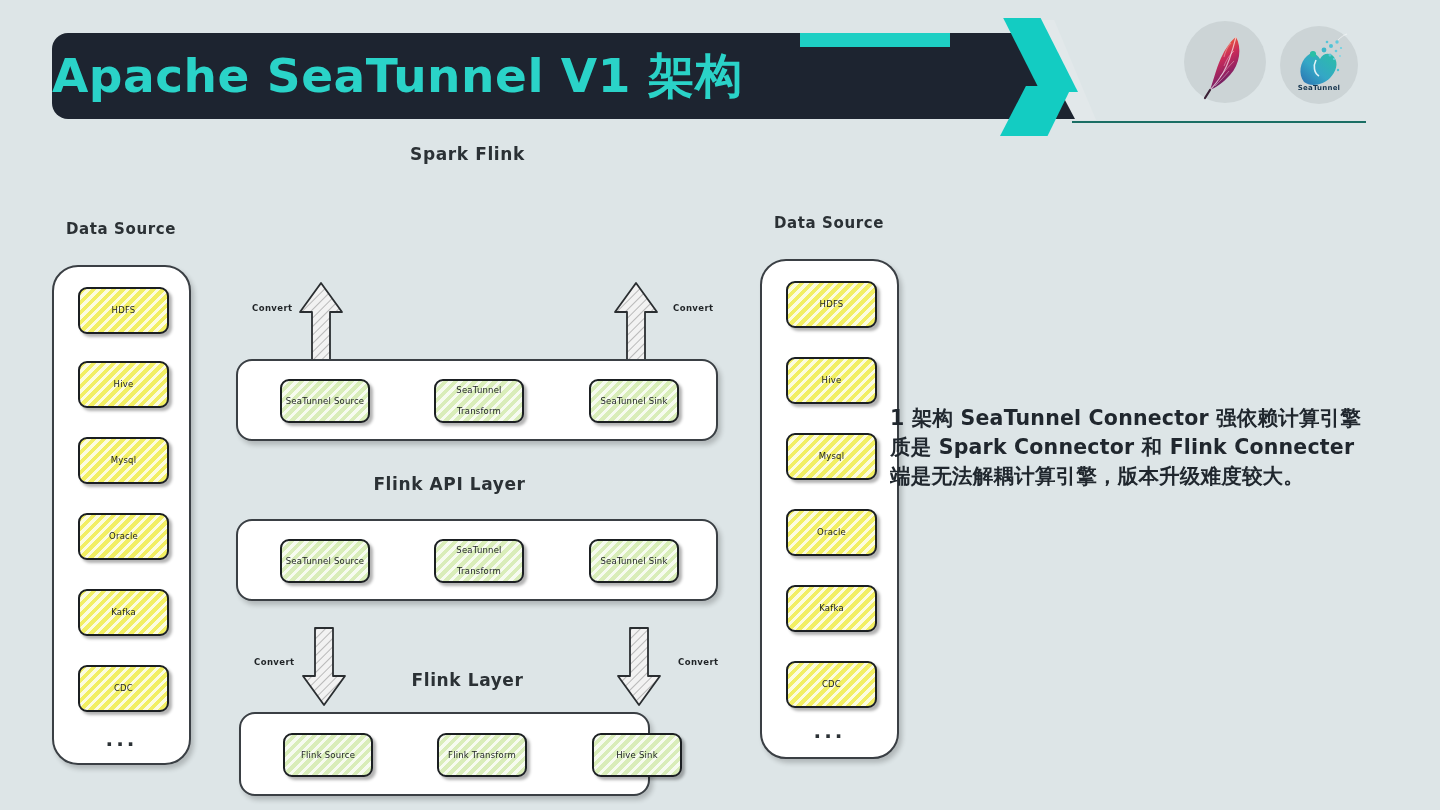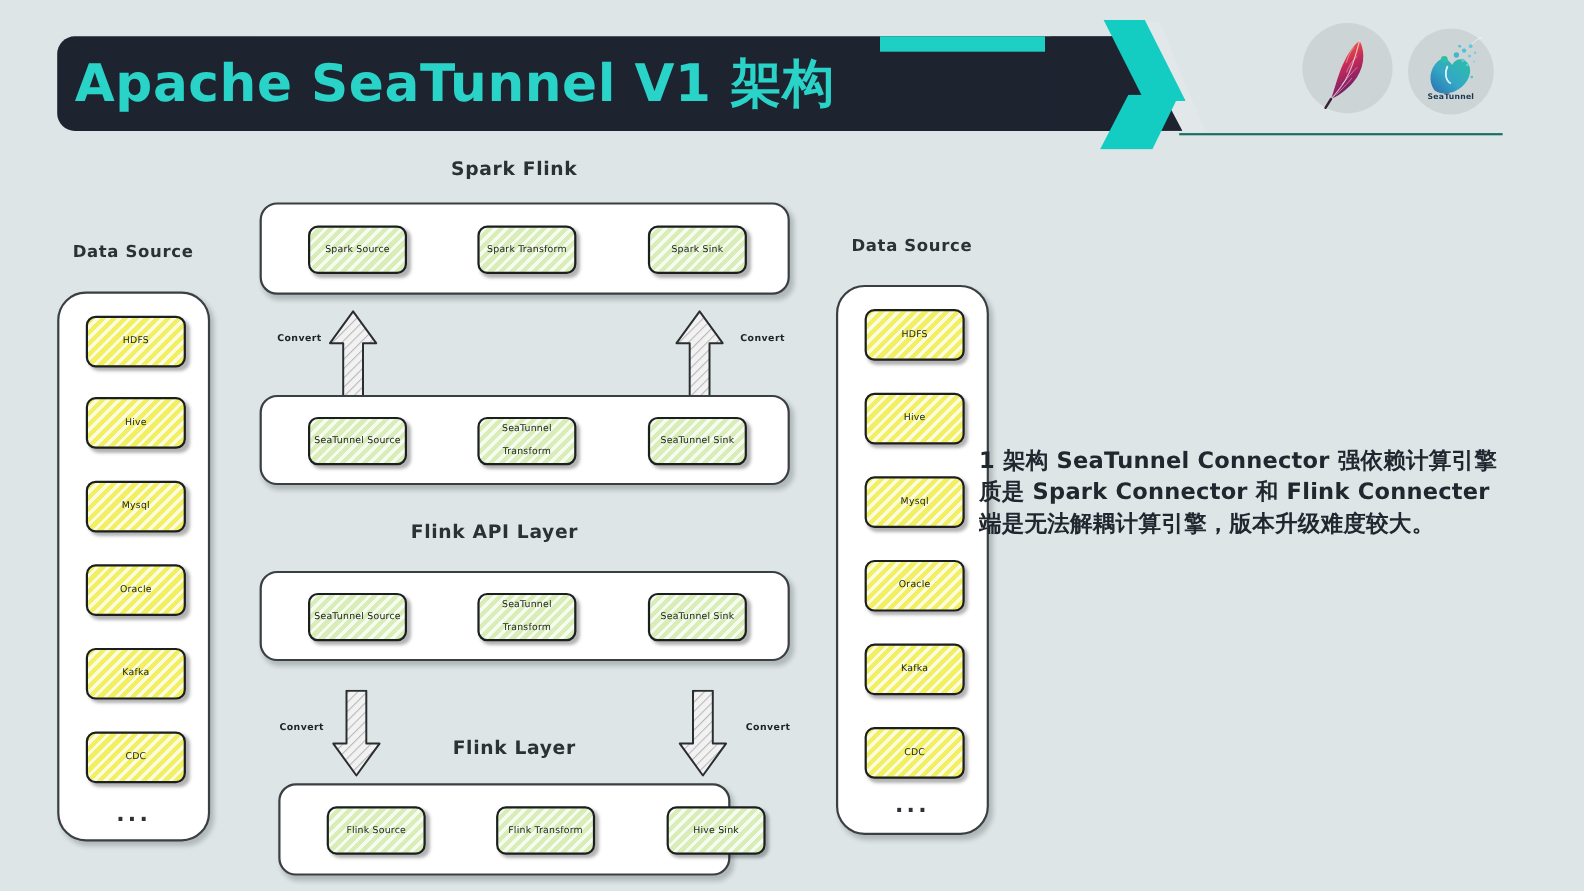--- a/index.html
+++ b/index.html
@@ -97,21 +97,21 @@
     z-index: 1;
   }
   .hdr-title {
     position: absolute;
     left: 52px;
     top: 33px;
     width: 960px;
     height: 86px;
     display: flex;
     align-items: center;
-    padding-left: 16px;
+    padding-left: 0px;
     z-index: 5;
     pointer-events: none;
   }
   .hdr-title span {
     color: #2ad3c8;
     font-family: "DejaVu Sans", sans-serif;
     font-size: 47px;
     font-weight: bold;
     letter-spacing: 0.5px;
     white-space: nowrap;
@@ -338,31 +338,20 @@
       <span>Kafka</span>
     </div>
     <div class="chip yellow" style="left:24px; top:398px; width:91px; height:47px;">
       <span>CDC</span>
     </div>
     <div class="ellipsis" style="left:0; top:460px; width:135px;">...</div>
   </div>
 
   <div class="sec-title hand" style="left:330px; top:144px; width:275px;">Spark Flink</div>
 
-  <div class="panel" style="left:236px; top:184px; width:482px; height:84px;">
-    <div class="chip green" style="left:42px; top:19px; width:90px; height:44px;">
-      <span>Spark Source</span>
-    </div>
-    <div class="chip green" style="left:196px; top:19px; width:90px; height:44px;">
-      <span>Spark Transform</span>
-    </div>
-    <div class="chip green" style="left:351px; top:19px; width:90px; height:44px;">
-      <span>Spark Sink</span>
-    </div>
-  </div>
 
   <div class="arrow" style="left:298px; top:281px;">
     <svg width="46" height="80" viewBox="0 0 46 80">
       <defs>
         <pattern id="hatchA" width="6" height="6" patternUnits="userSpaceOnUse" patternTransform="rotate(45)">
           <rect width="6" height="6" fill="#f2f2f2"></rect>
           <line x1="0" y1="0" x2="0" y2="6" stroke="#b9b9b9" stroke-width="2"></line>
         </pattern>
       </defs>
       <path d="M23 2 L44 31 L32 31 L32 79 L14 79 L14 31 L2 31 Z" fill="url(#hatchA)" stroke="#2a2e31" stroke-width="1.8" stroke-linejoin="round"></path>
@@ -419,21 +408,21 @@
 
   <div class="arrow" style="left:616px; top:627px;">
     <svg width="46" height="80" viewBox="0 0 46 80">
       <path d="M23 78 L44 49 L32 49 L32 1 L14 1 L14 49 L2 49 Z" fill="url(#hatchA)" stroke="#2a2e31" stroke-width="1.8" stroke-linejoin="round"></path>
     </svg>
   </div>
   <div class="convert hand" style="left:678px; top:657px;">Convert</div>
 
   <div class="sec-title hand" style="left:330px; top:670px; width:275px;">Flink Layer</div>
 
-  <div class="panel" style="left:253px; top:712px; width:411px; height:84px;">
+  <div class="panel" style="left:239px; top:712px; width:411px; height:84px;">
     <div class="chip green" style="left:42px; top:19px; width:90px; height:44px;">
       <span>Flink Source</span>
     </div>
     <div class="chip green" style="left:196px; top:19px; width:90px; height:44px;">
       <span>Flink Transform</span>
     </div>
     <div class="chip green" style="left:351px; top:19px; width:90px; height:44px;">
       <span>Hive Sink</span>
     </div>
   </div>

